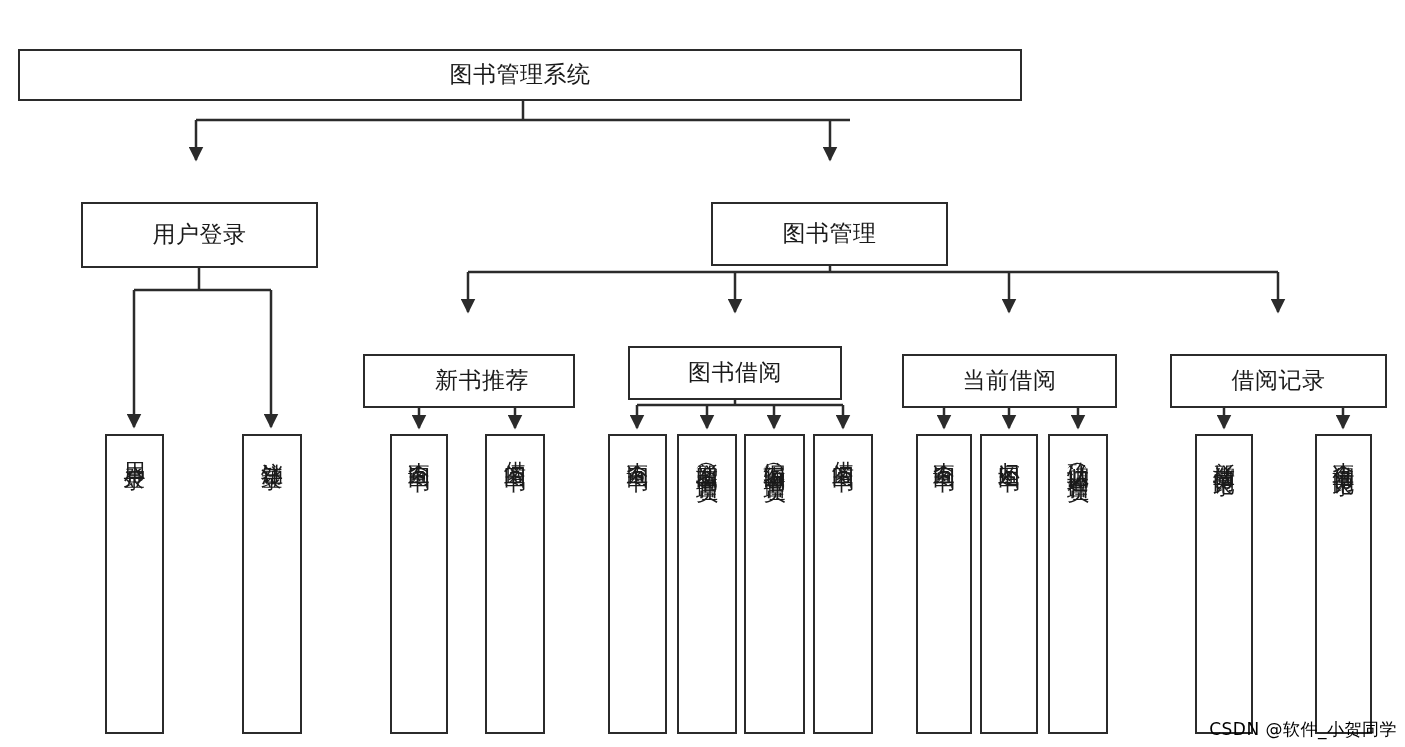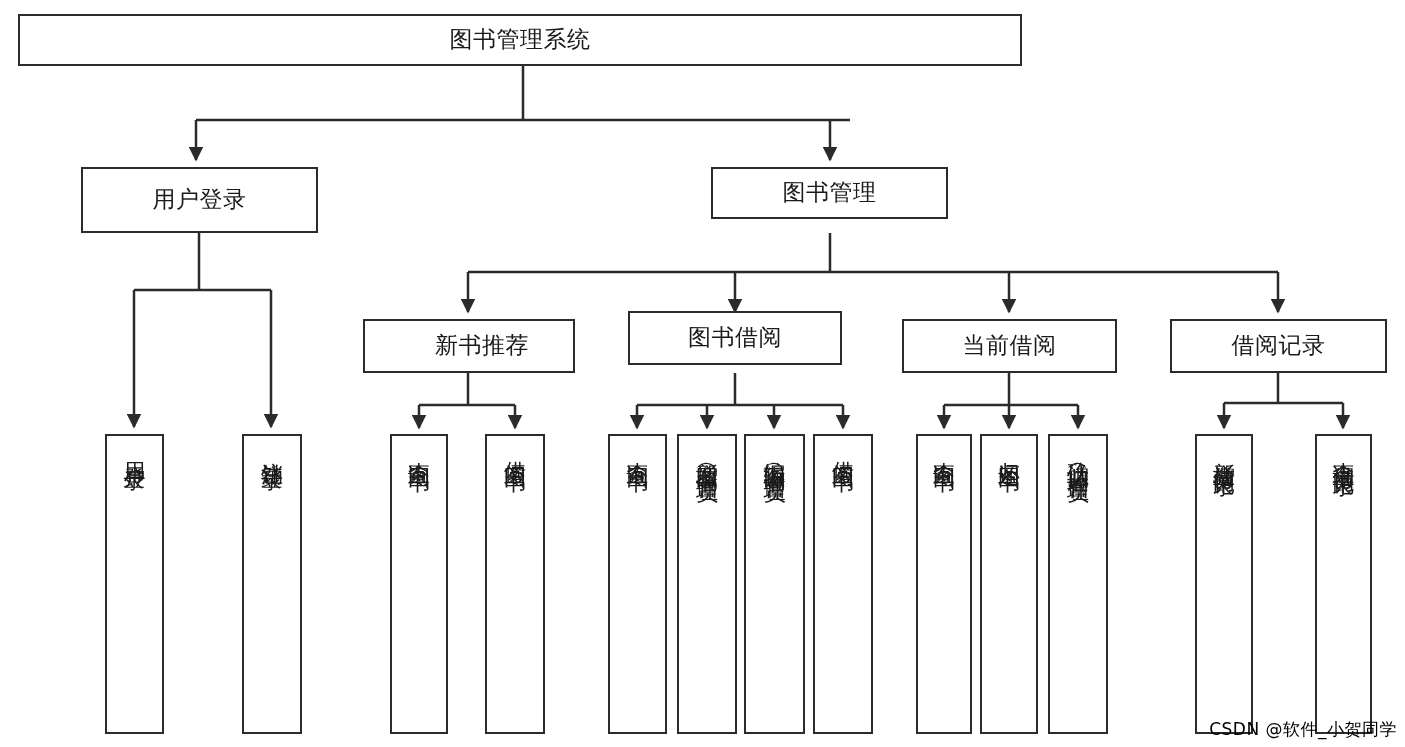--- a/index.html
+++ b/index.html
@@ -34,20 +34,21 @@
     display: flex;
     align-items: center;
     justify-content: center;
     color: #1a1a1a;
   }
   .node-h {
     font-size: 23px;
     letter-spacing: 0.5px;
     line-height: 1.1;
     white-space: nowrap;
+    margin-top: 35px;
   }
   .node-root {
     font-size: 23px;
   }
   .node-leaf {
     font-size: 22px;
     padding: 8px 0 6px 0;
     align-items: flex-start;
     justify-content: center;
   }
@@ -125,21 +126,21 @@
     </g>
   </svg>
 
   <div class="node node-h node-root" style="left:18px; top:14px; width:1004px; height:52px;">
     <span>图书管理系统</span>
   </div>
 
   <div class="node node-h" style="left:81px; top:167px; width:237px; height:66px;">
     <span>用户登录</span>
   </div>
-  <div class="node node-h" style="left:711px; top:167px; width:237px; height:52px;">
+  <div class="node node-h" style="left:711px; top:167px; width:237px; height:64px;">
     <span>图书管理</span>
   </div>
 
   <div class="node node-h" style="left:363px; top:319px; width:212px; height:54px;padding-left:26px;">
     <span>新书推荐</span>
   </div>
   <div class="node node-h" style="left:628px; top:311px; width:214px; height:54px;">
     <span>图书借阅</span>
   </div>
   <div class="node node-h" style="left:902px; top:319px; width:215px; height:54px;">

